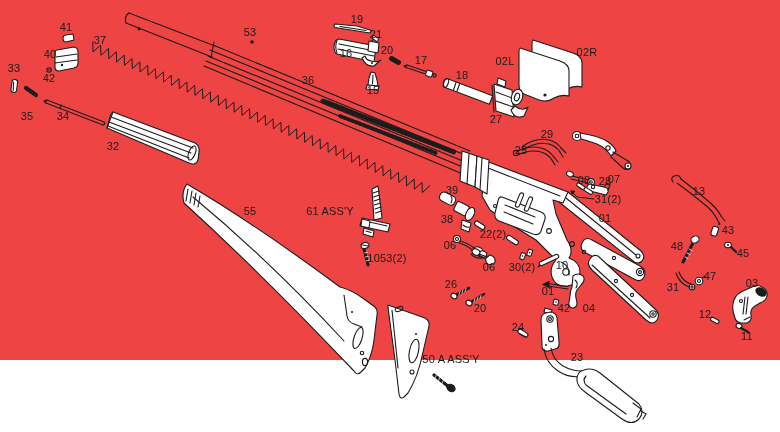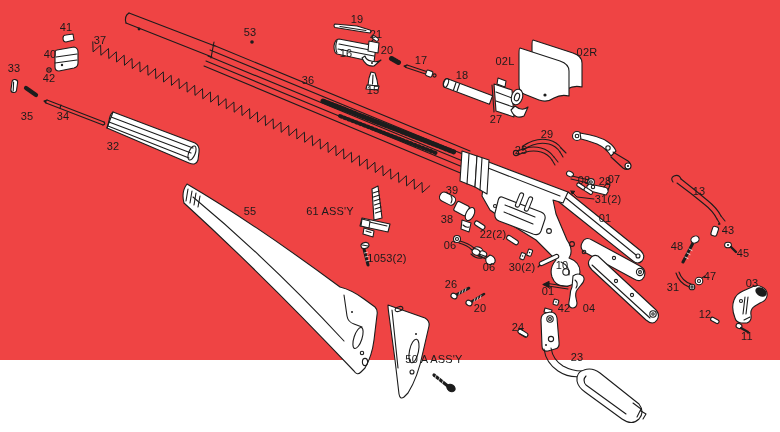--- a/index.html
+++ b/index.html
@@ -419,15 +419,15 @@
       <span class="part-label" style="left: 451px; top: 284px;">26</span>
       <span class="part-label" style="left: 480px; top: 308px;">20</span>
       <span class="part-label" style="left: 548px; top: 291px;">01</span>
       <span class="part-label" style="left: 564px; top: 308px;">42</span>
       <span class="part-label" style="left: 589px; top: 308px;">04</span>
       <span class="part-label" style="left: 518px; top: 327px; text-align: right;">24</span>
       <span class="part-label" style="left: 577px; top: 357px;">23</span>
       <span class="part-label" style="left: 250px; top: 211px;">55</span>
       <span class="part-label" style="left: 330px; top: 211px;">61 ASS'Y</span>
       <span class="part-label" style="left: 387px; top: 258px;">1053(2)</span>
-      <span class="part-label" style="left: 434px; top: 359px;">50 A ASS'Y</span>
+      <span class="part-label" style="left: 445px; top: 359px; padding-left: 12px;">50 A ASS'Y</span>
     </div>
 </div>
 
 </body></html>

